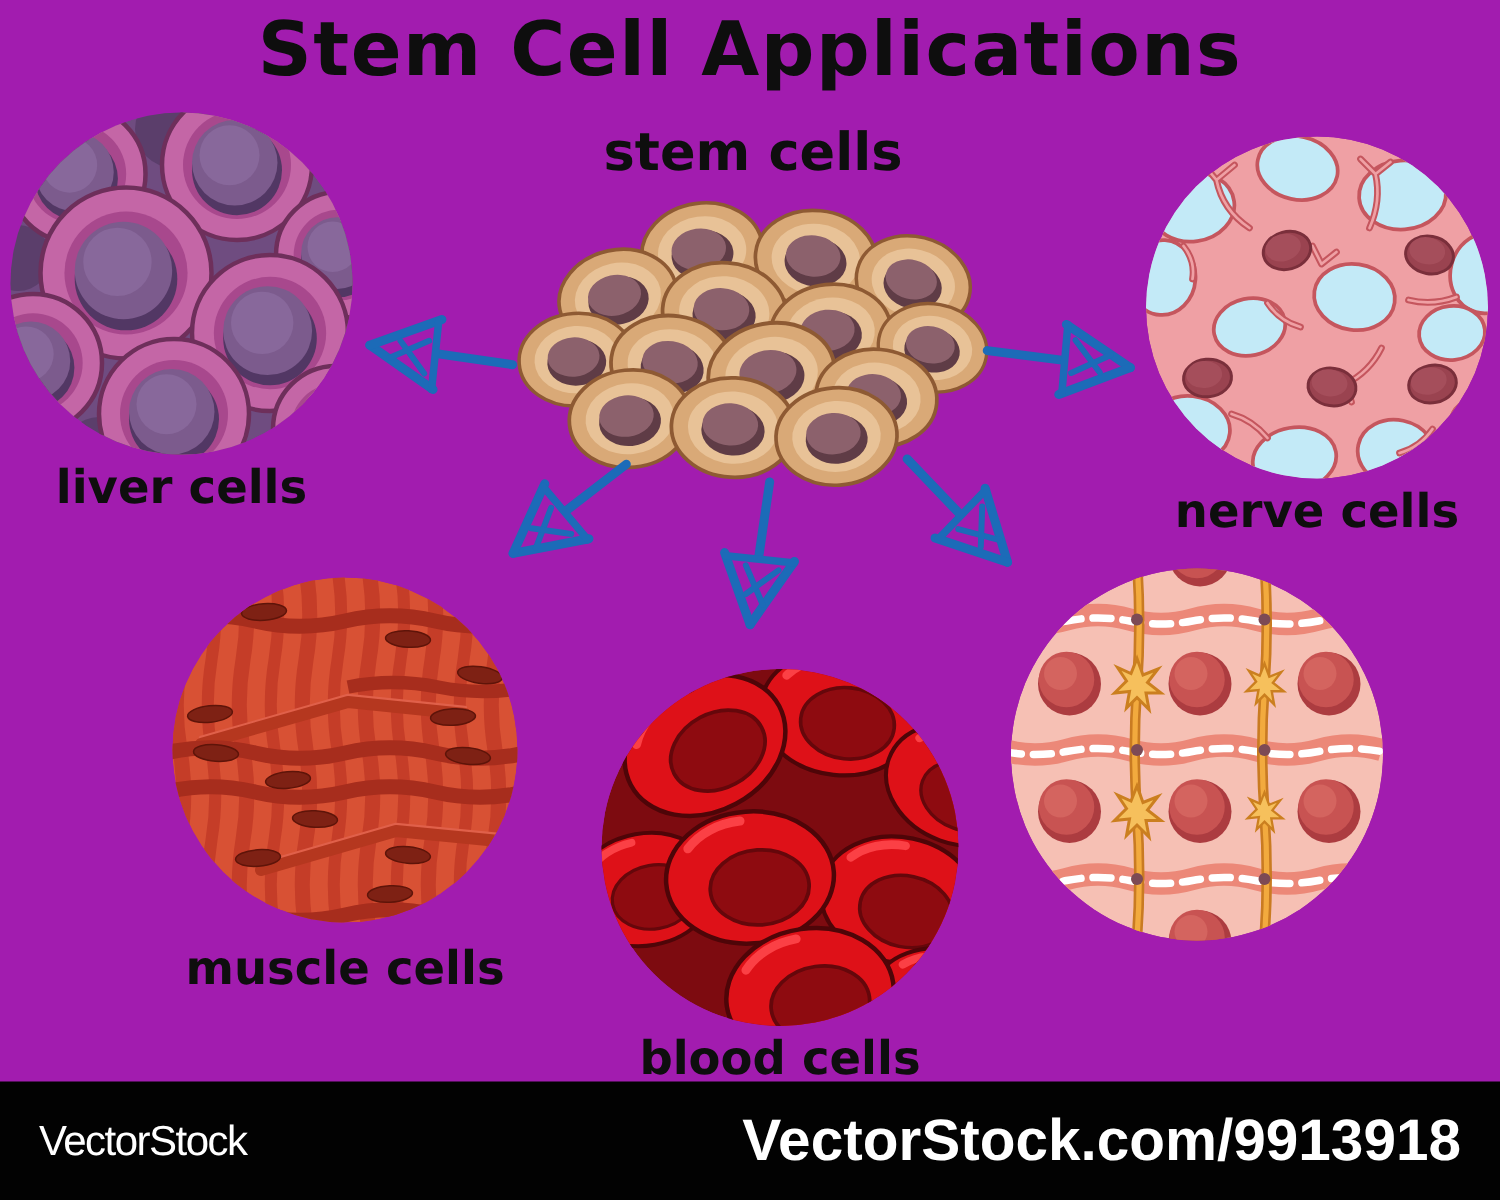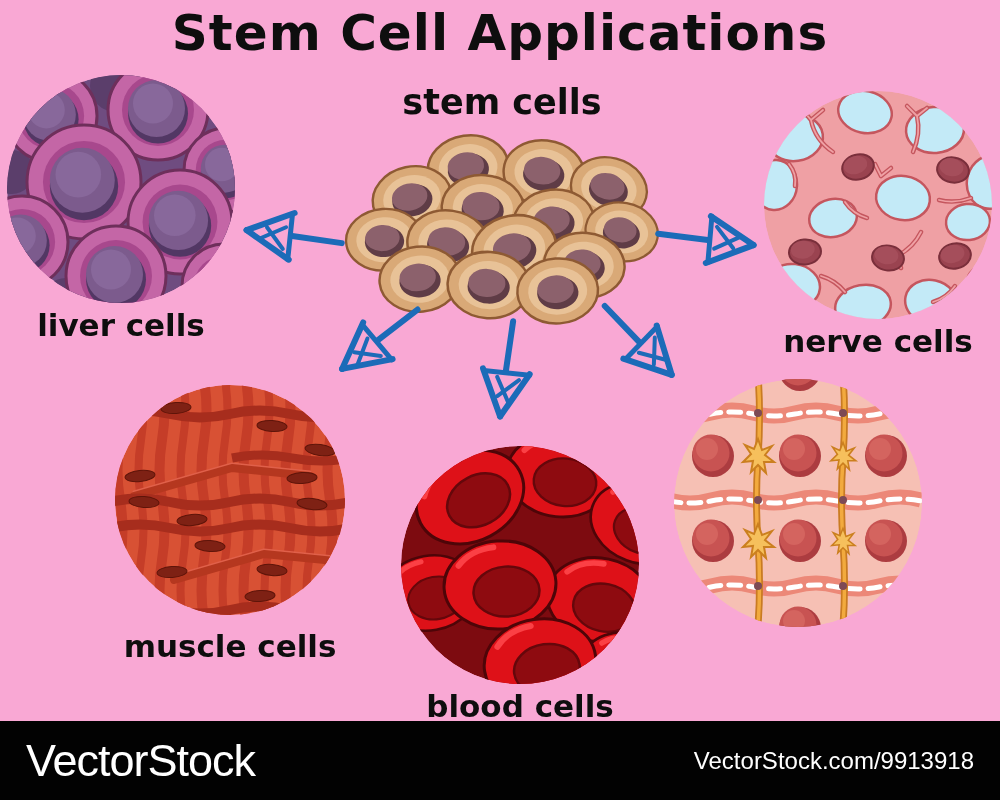--- a/index.html
+++ b/index.html
@@ -1,17 +1,17 @@
 <!DOCTYPE html>
 <html><head>
 <meta charset="utf-8">
 <style>
   html,body{margin:0;padding:0;background:#ffffff;}
   .canvas{
-    position:relative;width:1000px;height:800px;background:#f9a8d4;
+    position:relative;width:1000px;height:800px;background:#a21caf;
     overflow:hidden;font-family:"DejaVu Sans",sans-serif;color:#111;
   }
   .title{
     position:absolute;top:4px;left:0;right:0;margin:0;text-align:center;
     font-size:50px;font-weight:700;letter-spacing:1px;color:#0e0e0e;
   }
   .center-label{
     position:absolute;top:82px;left:352px;width:300px;text-align:center;
     font-size:35px;font-weight:700;color:#0e0e0e;
   }
@@ -37,22 +37,22 @@
   #arrow-nerve{left:652px;top:203px;--rot:5deg;}
   #arrow-muscle{left:325px;top:306px;--rot:140deg;}
   #arrow-blood{left:453px;top:335px;--rot:96deg;}
   #arrow-intestinal{left:585px;top:305px;--rot:44deg;}
   .watermark{
     position:absolute;left:0;right:0;top:721px;height:79px;background:#020202;
     display:flex;align-items:center;justify-content:space-between;
     padding:0 26px;box-sizing:border-box;color:#ffffff;
     font-family:"Liberation Sans",sans-serif;
   }
-  .brand{font-size:45px;font-weight:500;letter-spacing:-1px;}
-  .wm-url{font-size:24px;font-weight:400;letter-spacing:0;}
+  .brand{font-size:28px;font-weight:500;letter-spacing:-1px;}
+  .wm-url{font-size:39px;font-weight:700;letter-spacing:0;}
 </style>
 </head>
 <body>
 
 <div class="canvas">
 
   <h1 class="title">Stem Cell Applications</h1>
 
   <div class="center-label">stem cells</div>
 

